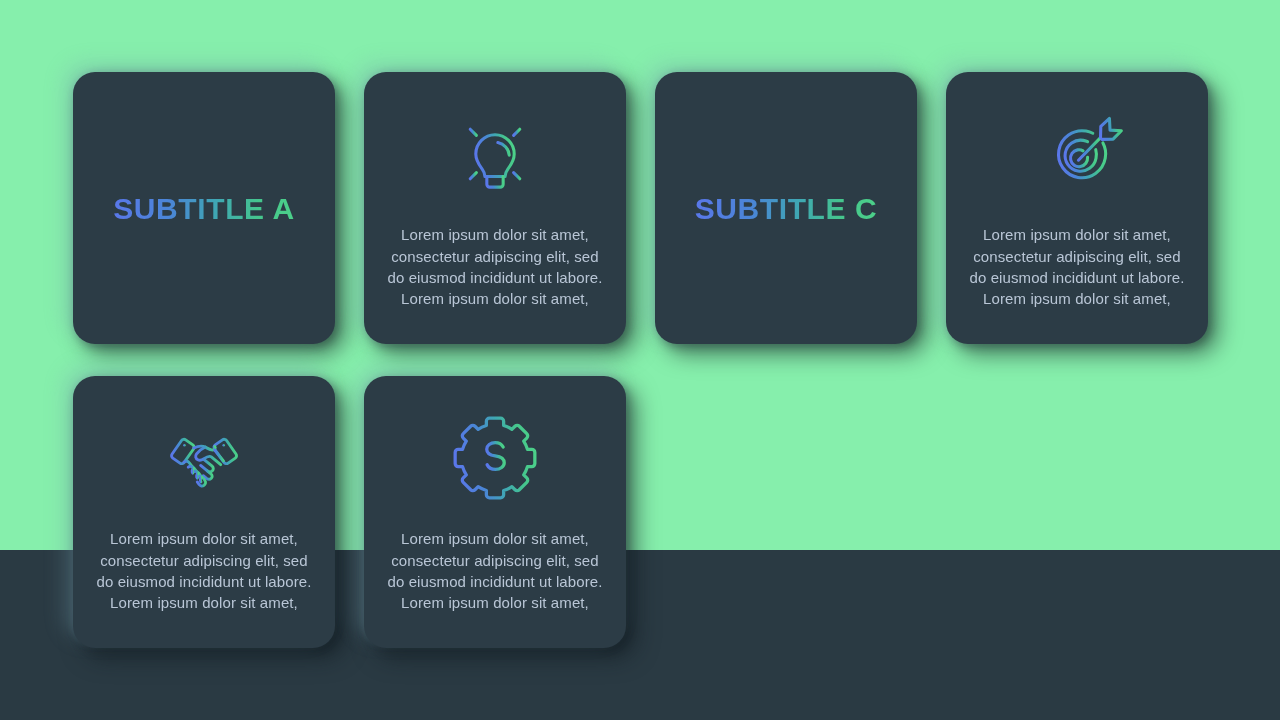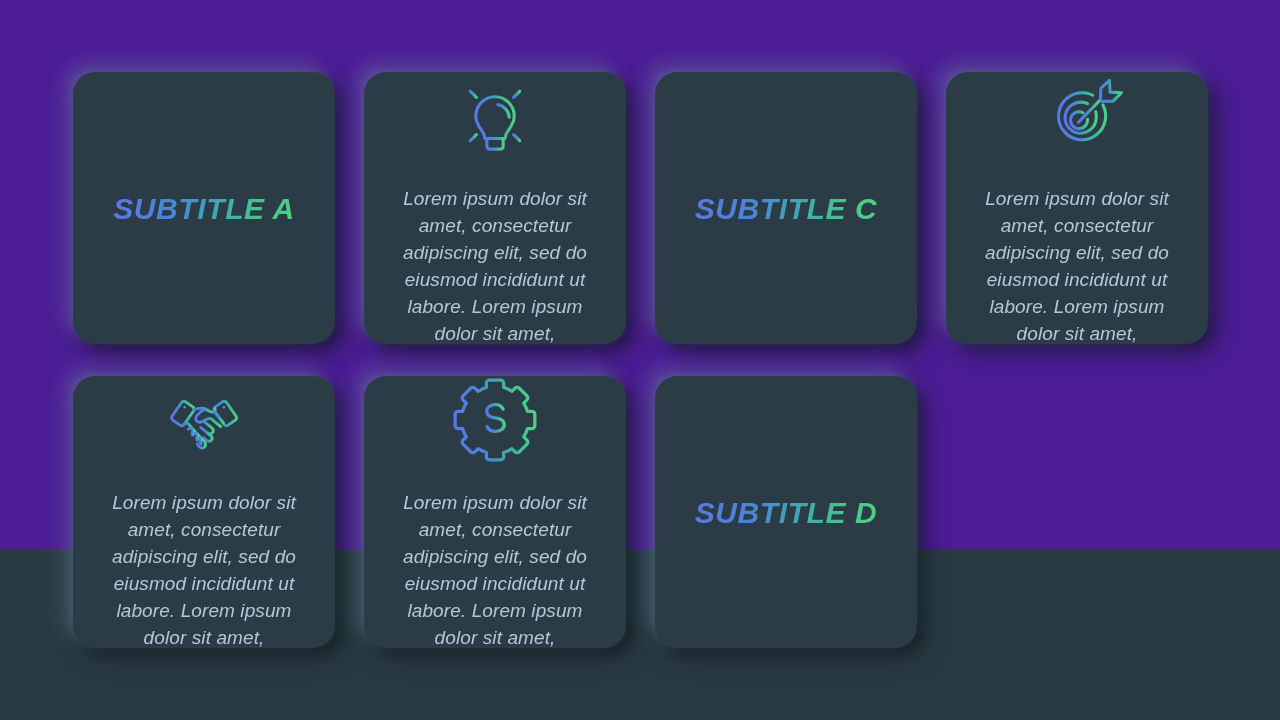--- a/index.html
+++ b/index.html
@@ -13,22 +13,21 @@
     overflow: hidden;
     background: #2a3a43;
     font-family: "Liberation Sans", sans-serif;
     -webkit-font-smoothing: antialiased;
   }
 
   #slide {
     position: relative;
     width: 1280px;
     height: 550px;
-    background: #4c1d95;
-    font-style: italic;
+    background: #86efac;
   }
 
   
   .grid {
     position: absolute;
     left: 73px;
     top: 72px;
     width: 1134px;
     height: 576px;
     display: grid;
@@ -86,21 +85,21 @@
     margin-bottom: 22px;
   }
   .icon-wrap svg {
     width: 96px;
     height: 96px;
     display: block;
   }
 
   
   .body-text {
-    font-size: 19px;
+    font-size: 15px;
     line-height: 1.42;
     color: #b9c6d6;
     text-align: center;
     max-width: 218px;
     letter-spacing: 0.1px;
   }
 </style>
 </head>
 <body>
 
@@ -197,18 +196,15 @@
           <path d="M44.2 8.5 L55.8 8.5 C57.6 8.5 59 9.9 59 11.7 L59 16.2 C62.1 17.1 65 18.4 67.6 20.1 L70.8 16.9 C72.1 15.6 74.1 15.6 75.3 16.9 L83.1 24.7 C84.4 25.9 84.4 27.9 83.1 29.2 L79.9 32.4 C81.6 35 82.9 37.9 83.8 41 L88.3 41 C90.1 41 91.5 42.4 91.5 44.2 L91.5 55.8 C91.5 57.6 90.1 59 88.3 59 L83.8 59 C82.9 62.1 81.6 65 79.9 67.6 L83.1 70.8 C84.4 72.1 84.4 74.1 83.1 75.3 L75.3 83.1 C74.1 84.4 72.1 84.4 70.8 83.1 L67.6 79.9 C65 81.6 62.1 82.9 59 83.8 L59 88.3 C59 90.1 57.6 91.5 55.8 91.5 L44.2 91.5 C42.4 91.5 41 90.1 41 88.3 L41 83.8 C37.9 82.9 35 81.6 32.4 79.9 L29.2 83.1 C27.9 84.4 25.9 84.4 24.7 83.1 L16.9 75.3 C15.6 74.1 15.6 72.1 16.9 70.8 L20.1 67.6 C18.4 65 17.1 62.1 16.2 59 L11.7 59 C9.9 59 8.5 57.6 8.5 55.8 L8.5 44.2 C8.5 42.4 9.9 41 11.7 41 L16.2 41 C17.1 37.9 18.4 35 20.1 32.4 L16.9 29.2 C15.6 27.9 15.6 25.9 16.9 24.7 L24.7 16.9 C25.9 15.6 27.9 15.6 29.2 16.9 L32.4 20.1 C35 18.4 37.9 17.1 41 16.2 L41 11.7 C41 9.9 42.4 8.5 44.2 8.5 Z"></path>
           <path d="M58.5 38.5 C57 35.8 53.8 34 50.2 34 C45.3 34 41.4 36.9 41.4 40.8 C41.4 44.7 45 47.1 50.2 47.8 C56 48.6 59.6 51 59.6 55 C59.6 58.9 55.5 61.8 50.5 61.8 C46.5 61.8 43.1 59.9 41.8 57"></path>
           <path d="M50.3 28.6 L50.3 34.2"></path>
           <path d="M50.3 61.8 L50.3 67.3"></path>
           <path d="M42.5 67.3 L58.2 67.3"></path>
         </svg>
       </div>
       <div class="body-text">Lorem ipsum dolor sit amet, consectetur adipiscing elit, sed do eiusmod incididunt ut labore. Lorem ipsum dolor sit amet,</div>
     </div>
 
-    <div class="card title-only">
-      <div class="subtitle">SUBTITLE D</div>
-    </div>
 
   </div>
 </div>
 
 </body></html>

